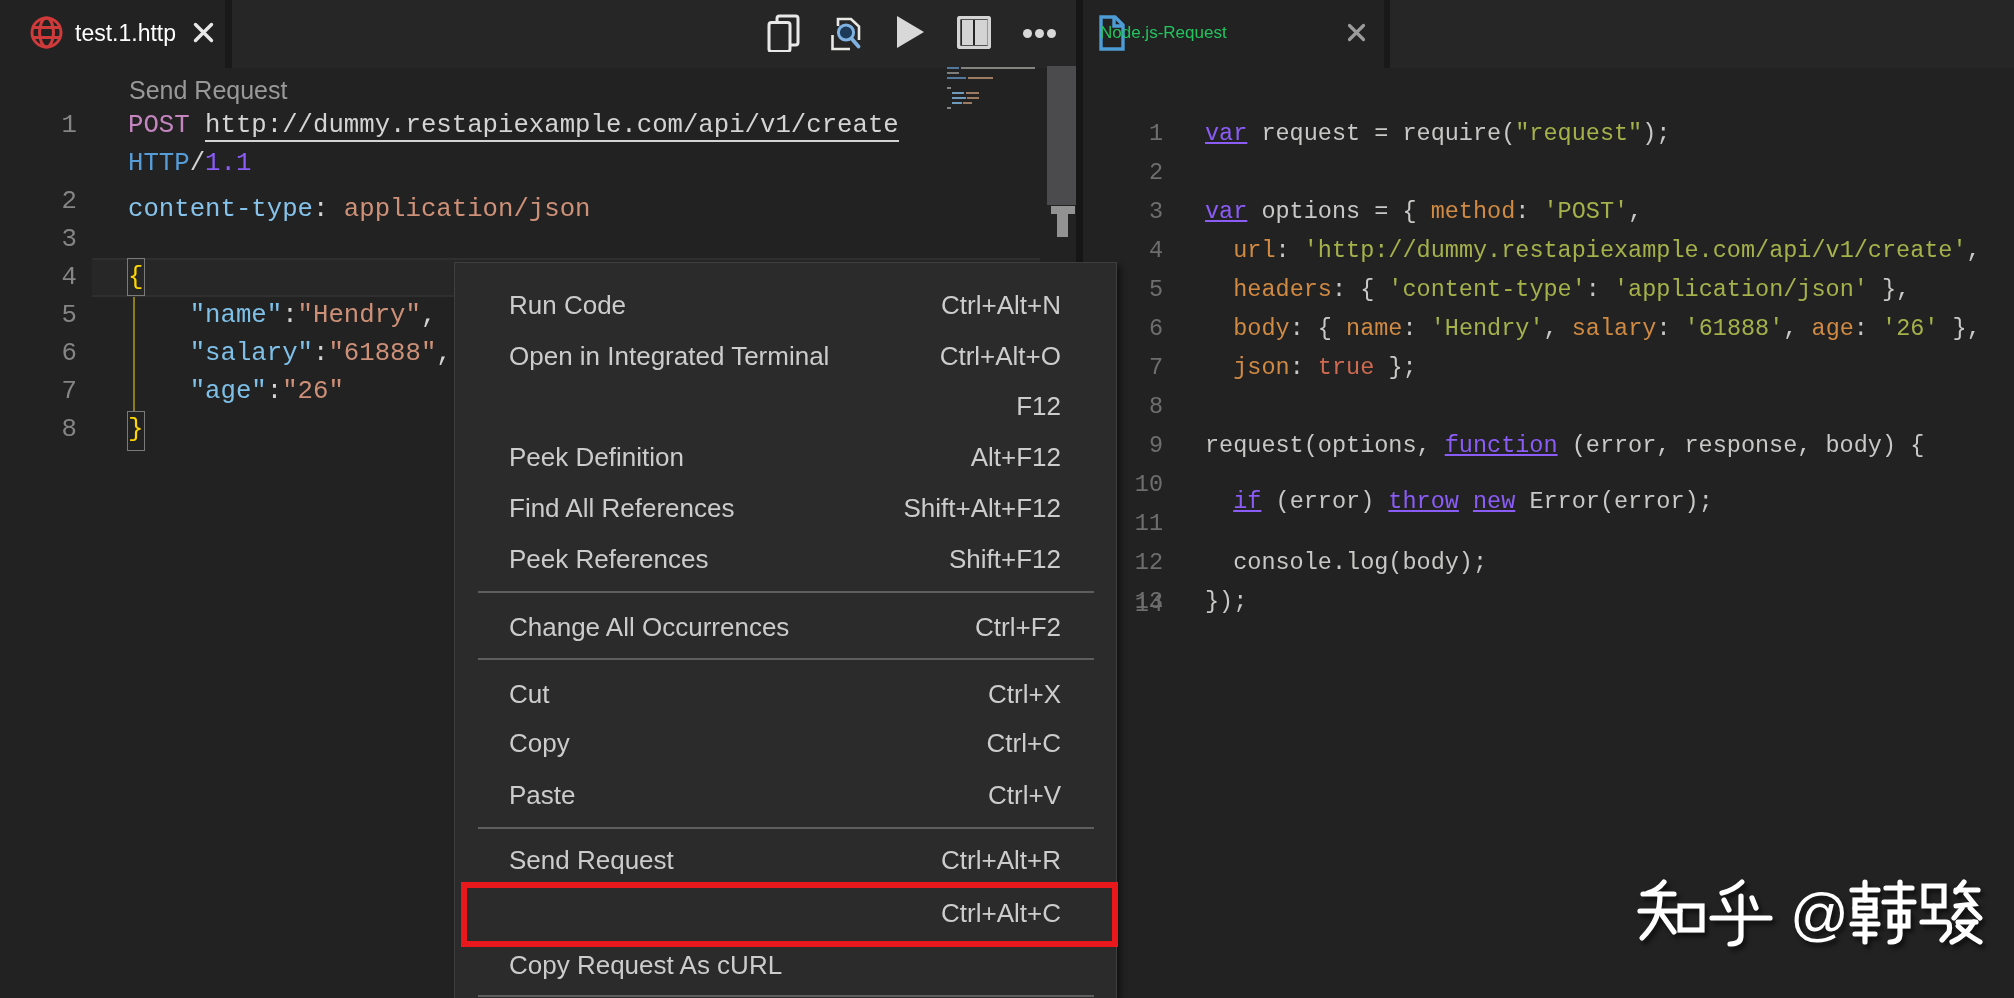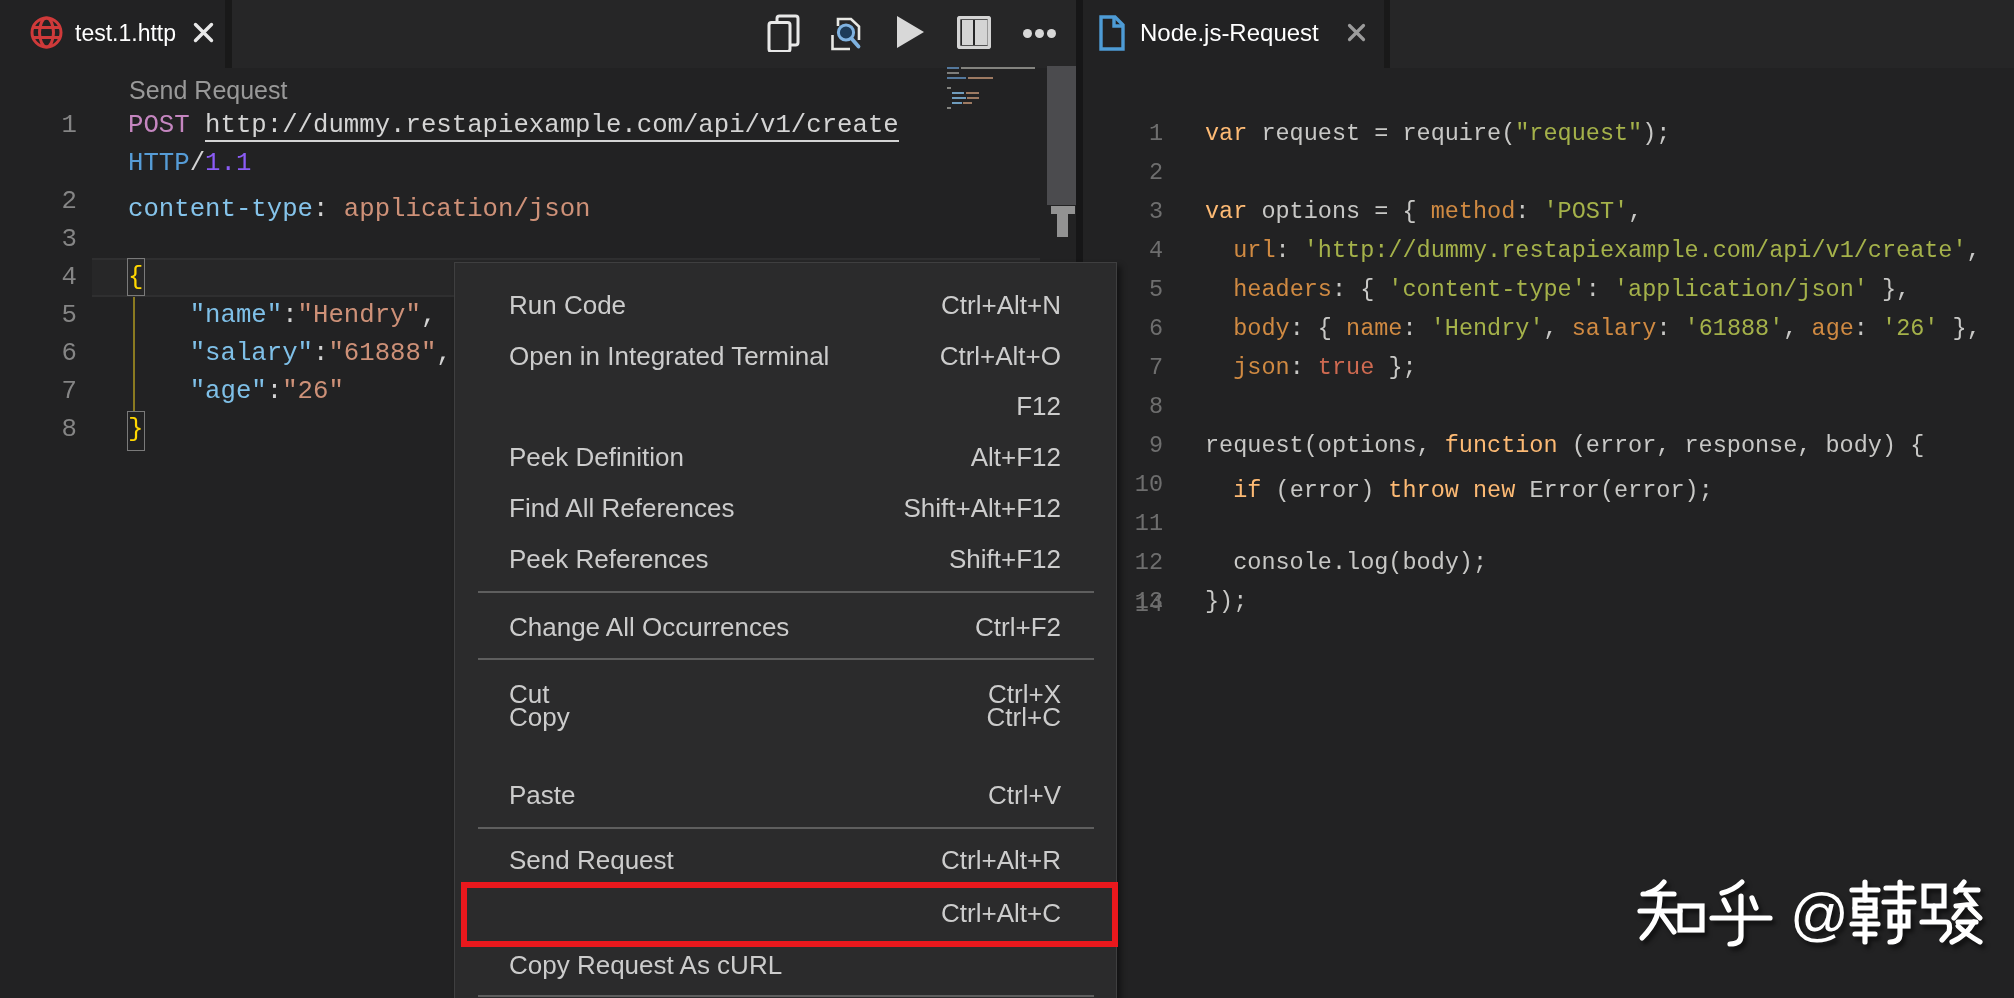--- a/index.html
+++ b/index.html
@@ -61,21 +61,21 @@
   <rect x="5" y="4" width="11" height="25" fill="#d4d4d4"></rect>
 </svg>
 <div class="abs" style="left:1023px;top:29px;width:9px;height:9px;border-radius:50%;background:#d8d8d8;"></div>
 <div class="abs" style="left:1035px;top:29px;width:9px;height:9px;border-radius:50%;background:#d8d8d8;"></div>
 <div class="abs" style="left:1047px;top:29px;width:9px;height:9px;border-radius:50%;background:#d8d8d8;"></div>
 
 <svg class="abs" style="left:1098px;top:15px;" width="28" height="36" viewBox="0 0 28 36">
   <path d="M3 2 H17 L25 10 V34 H3 Z" fill="none" stroke="#4e9cd6" stroke-width="3.4"></path>
   <path d="M16 2 V11 H25" fill="none" stroke="#4e9cd6" stroke-width="3.4"></path>
 </svg>
-<div class="abs" style="left:1140px;top:0;height:66px;line-height:66px;color:#ffffff;font-size:24px;">Node.js-Request</div>
+<div class="abs" style="left:1100px;top:0;height:66px;line-height:66px;color:#22c55e;font-size:17px;">Node.js-Request</div>
 <svg class="abs" style="left:1347px;top:23px;" width="19" height="19" viewBox="0 0 19 19">
   <path d="M2.5 2.5 L16.5 16.5 M16.5 2.5 L2.5 16.5" stroke="#9b9b9b" stroke-width="3.2" stroke-linecap="round"></path>
 </svg>
 
 <style>
   .lc { font-size:25.7px; line-height:38px; height:38px; }
   .rc { font-size:23.5px; line-height:39px; height:39px; }
 </style>
 
 <div class="abs" style="left:92px;top:258px;width:948px;height:38px;background:rgba(255,255,255,0.025);"></div>
@@ -102,21 +102,21 @@
 <div class="line lc" style="left:128px;top:373px;">    <span style="color:#7fc0e8">"age"</span><span style="color:#d4d4d4">:</span><span style="color:#ce9178">"26"</span></div>
 <div class="line lc" style="left:128px;top:411px;"><span style="color:#ffd700">}</span></div>
 
 <div class="abs" style="left:127px;top:258px;width:18px;height:38px;border:1.6px solid #7a7a7a;"></div>
 <div class="abs" style="left:127px;top:411px;width:18px;height:40px;border:1.6px solid #7a7a7a;"></div>
 
 <div class="abs" style="left:133px;top:297px;width:1.8px;height:114px;background:#8a7a20;"></div>
 
 <style>
   .rn { color:#6e6e6e; }
-  .k { color:#fdba74; } .s { color:#a5b24a; } .p { color:#d08a42; }
+  .k { color:#8b5cf6;text-decoration:underline; } .s { color:#a5b24a; } .p { color:#d08a42; }
   .g { color:#c8c8c6; } .tr { color:#cf6a51; }
 </style>
 <div class="lnum rc rn" style="left:1083px;top:113.5px;width:80px;">1</div>
 <div class="lnum rc rn" style="left:1083px;top:152.5px;width:80px;">2</div>
 <div class="lnum rc rn" style="left:1083px;top:191.5px;width:80px;">3</div>
 <div class="lnum rc rn" style="left:1083px;top:230.5px;width:80px;">4</div>
 <div class="lnum rc rn" style="left:1083px;top:269.5px;width:80px;">5</div>
 <div class="lnum rc rn" style="left:1083px;top:308.5px;width:80px;">6</div>
 <div class="lnum rc rn" style="left:1083px;top:347.5px;width:80px;">7</div>
 <div class="lnum rc rn" style="left:1083px;top:386.5px;width:80px;">8</div>
@@ -126,21 +126,21 @@
 <div class="lnum rc rn" style="left:1083px;top:542.5px;width:80px;">12</div>
 <div class="lnum rc rn" style="left:1083px;top:581.5px;width:80px;">13</div>
 <div class="lnum rc rn" style="left:1083px;top:585px;width:80px;">14</div>
 <div class="line rc g" style="left:1205px;top:113.5px;"><span class="k">var</span> request = require(<span class="s">"request"</span>);</div>
 <div class="line rc g" style="left:1205px;top:191.5px;"><span class="k">var</span> options = { <span class="p">method</span>: <span class="s">'POST'</span>,</div>
 <div class="line rc g" style="left:1205px;top:230.5px;">  <span class="p">url</span>: <span class="s">'http://dummy.restapiexample.com/api/v1/create'</span>,</div>
 <div class="line rc g" style="left:1205px;top:269.5px;">  <span class="p">headers</span>: { <span class="s">'content-type'</span>: <span class="s">'application/json'</span> },</div>
 <div class="line rc g" style="left:1205px;top:308.5px;">  <span class="p">body</span>: { <span class="p">name</span>: <span class="s">'Hendry'</span>, <span class="p">salary</span>: <span class="s">'61888'</span>, <span class="p">age</span>: <span class="s">'26'</span> },</div>
 <div class="line rc g" style="left:1205px;top:347.5px;">  <span class="p">json</span>: <span class="tr">true</span> };</div>
 <div class="line rc g" style="left:1205px;top:425.5px;">request(options, <span class="k">function</span> (error, response, body) {</div>
-<div class="line rc g" style="left:1205px;top:471px;text-align:right;">  <span class="k">if</span> (error) <span class="k">throw</span> <span class="k">new</span> Error(error);</div>
+<div class="line rc g" style="left:1205px;top:482px;text-align:right;">  <span class="k">if</span> (error) <span class="k">throw</span> <span class="k">new</span> Error(error);</div>
 <div class="line rc g" style="left:1205px;top:542.5px;">  console.log(body);</div>
 <div class="line rc g" style="left:1205px;top:581.5px;">});</div>
 
 <div class="abs" style="left:947px;top:67px;width:12px;height:2px;background:#54789c;"></div>
 <div class="abs" style="left:961px;top:67px;width:74px;height:2px;background:#83837f;"></div>
 <div class="abs" style="left:947px;top:72px;width:12px;height:2px;background:#7d7d7b;"></div>
 <div class="abs" style="left:947px;top:77px;width:19px;height:2px;background:#54789c;"></div>
 <div class="abs" style="left:968px;top:77px;width:25px;height:2px;background:#9d7a62;"></div>
 <div class="abs" style="left:947px;top:87px;width:4px;height:2px;background:#83837f;"></div>
 <div class="abs" style="left:952px;top:92px;width:12px;height:2px;background:#6f9cbd;"></div>
@@ -189,21 +189,21 @@
 <div class="msep" style="top:590.5px;"></div>
 <div class="mi" style="top:602px;">
     <span class="lb">Change All Occurrences</span>
     <span class="sc">Ctrl+F2</span>
   </div>
 <div class="msep" style="top:657.5px;"></div>
 <div class="mi" style="top:669px;">
     <span class="lb">Cut</span>
     <span class="sc">Ctrl+X</span>
   </div>
-<div class="mi" style="top:692px;">
+<div class="mi" style="top:718px;">
     <span class="lb">Copy</span>
     <span class="sc">Ctrl+C</span>
   </div>
 <div class="mi" style="top:770px;">
     <span class="lb">Paste</span>
     <span class="sc">Ctrl+V</span>
   </div>
 <div class="msep" style="top:826.5px;"></div>
 <div class="mi" style="top:834.5px;">
     <span class="lb">Send Request</span>

